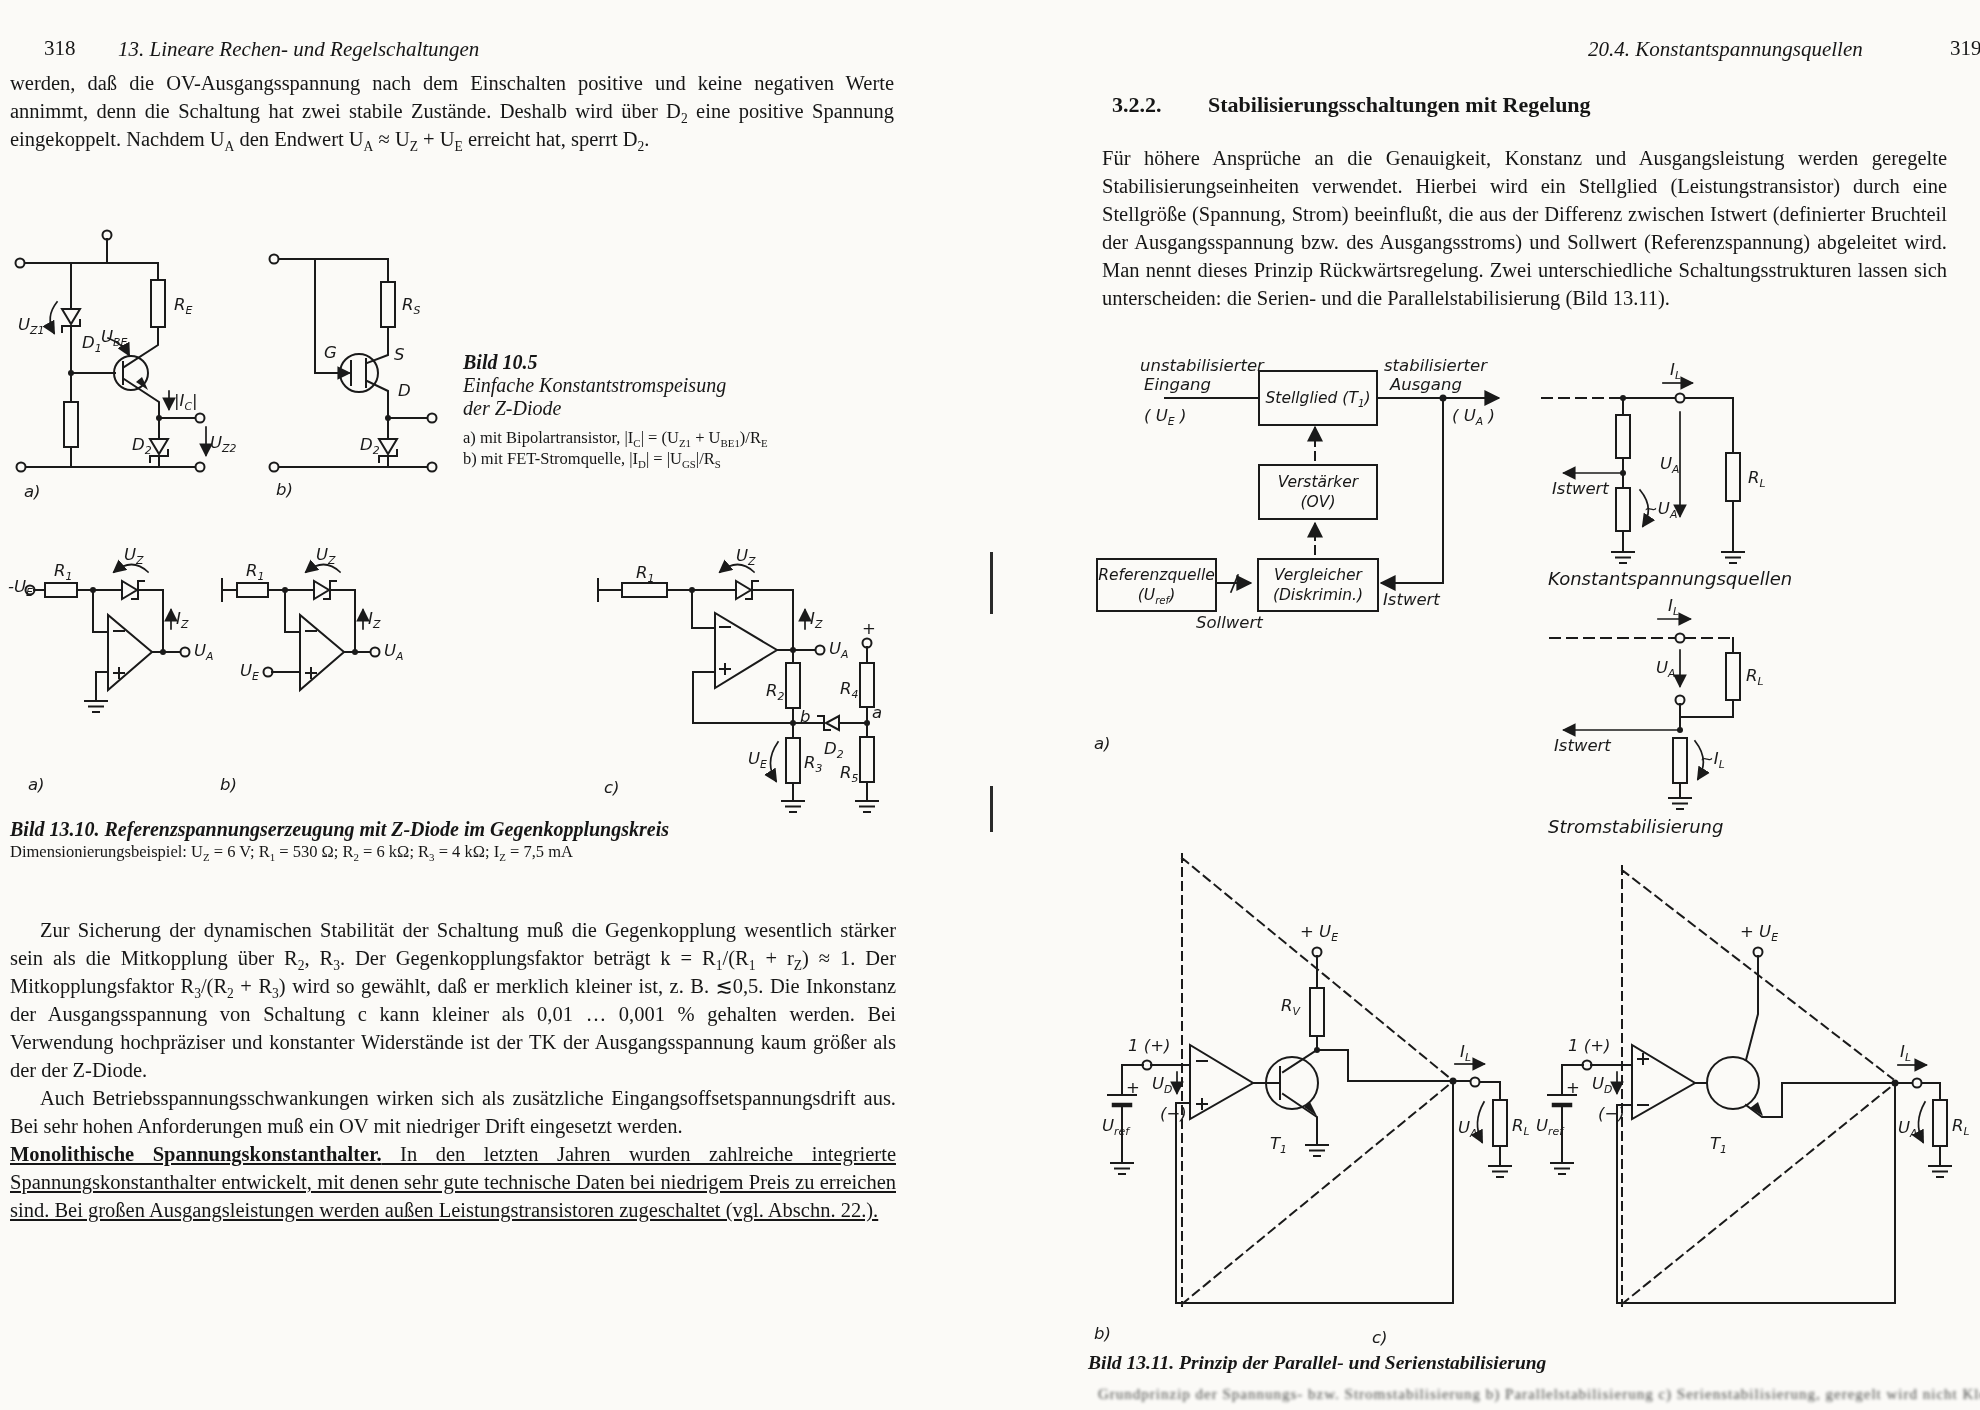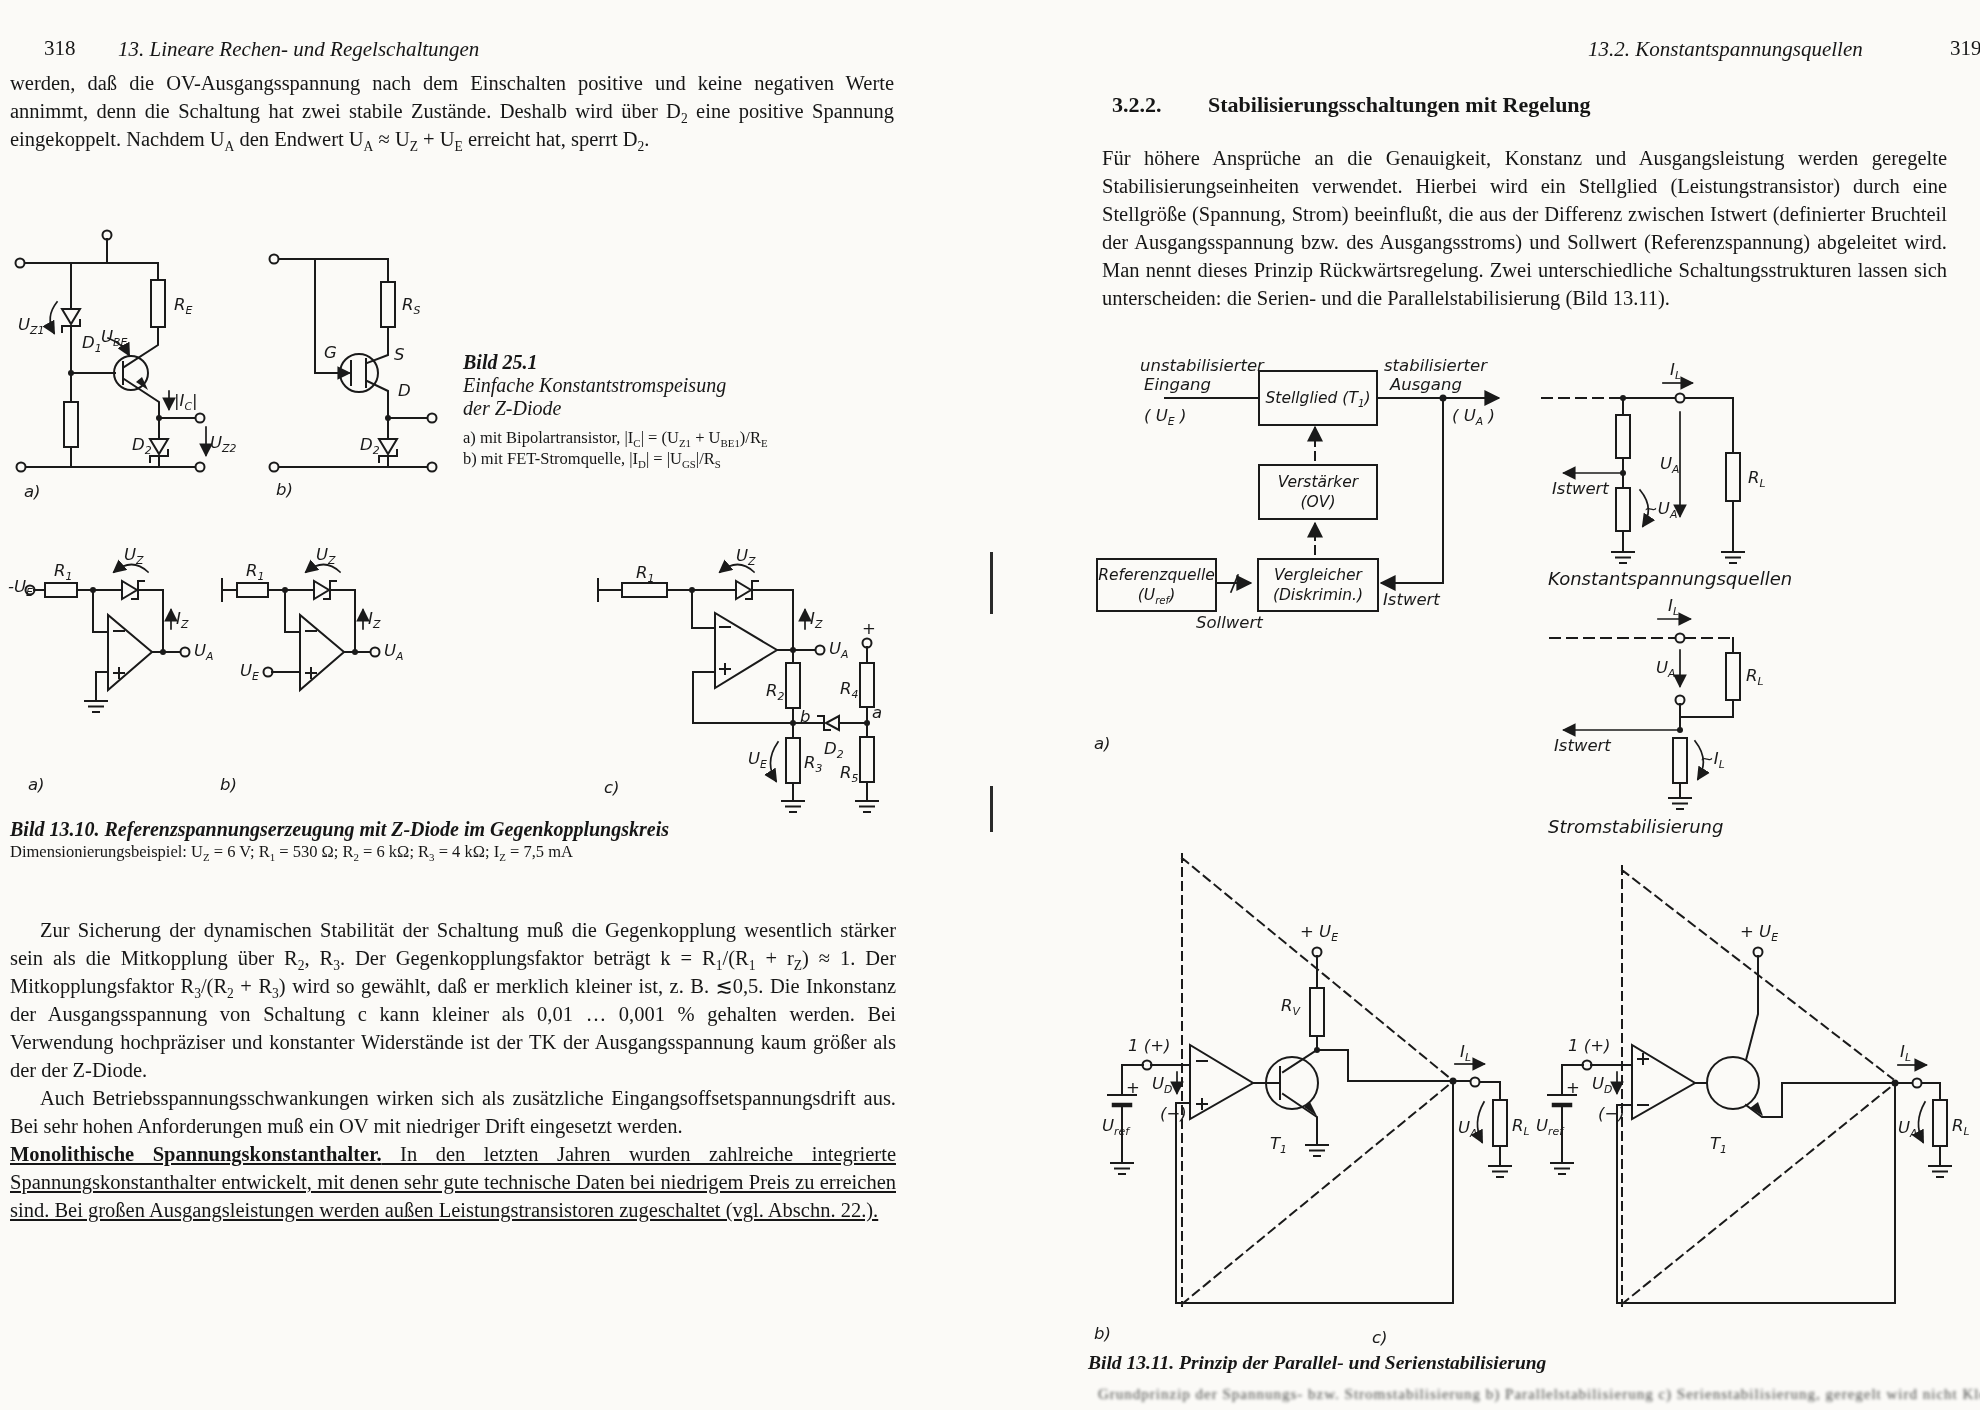--- a/index.html
+++ b/index.html
@@ -115,21 +115,21 @@
   <span class="fl" style="left:124px;top:230px">D<sub>2</sub></span>
   <span class="fl" style="left:202px;top:228px">U<sub>Z2</sub></span>
   <span class="fl" style="left:16px;top:277px">a)</span>
   <span class="fl" style="left:316px;top:138px">G</span>
   <span class="fl" style="left:386px;top:140px">S</span>
   <span class="fl" style="left:390px;top:176px">D</span>
   <span class="fl" style="left:394px;top:90px">R<sub>S</sub></span>
   <span class="fl" style="left:352px;top:230px">D<sub>2</sub></span>
   <span class="fl" style="left:268px;top:275px">b)</span>
   <div class="abs" style="left:455px;top:146px">
-    <div class="cap1 capb">Bild 25.1</div>
+    <div class="cap1 capb">Bild 10.5</div>
     <div class="cap1">Einfache Konstantstromspeisung</div>
     <div class="cap1">der Z-Diode</div>
     <div class="capsm" style="margin-top:7px">a) mit Bipolartransistor, |I<sub>C</sub>| = (U<sub>Z1</sub> + U<sub>BE1</sub>)/R<sub>E</sub></div>
     <div class="capsm">b) mit FET-Stromquelle, |I<sub>D</sub>| = |U<sub>GS</sub>|/R<sub>S</sub></div>
   </div>
 </div>
 
 <div class="abs" style="left:8px;top:515px;width:920px;height:300px">
   <svg width="920" height="300">
     <defs>
@@ -250,21 +250,21 @@
 
 <div class="abs body-par" style="left:10px;top:916px;width:886px">
   <p>Zur Sicherung der dynamischen Stabilität der Schaltung muß die Gegenkopplung wesentlich stärker sein als die Mitkopplung über R<sub>2</sub>, R<sub>3</sub>. Der Gegenkopplungsfaktor beträgt k = R<sub>1</sub>/(R<sub>1</sub> + r<sub>Z</sub>) ≈ 1. Der Mitkopplungsfaktor R<sub>3</sub>/(R<sub>2</sub> + R<sub>3</sub>) wird so gewählt, daß er merklich kleiner ist, z. B. ≲0,5. Die Inkonstanz der Ausgangsspannung von Schaltung c kann kleiner als 0,01 … 0,001 % gehalten werden. Bei Verwendung hochpräziser und konstanter Widerstände ist der TK der Ausgangsspannung kaum größer als der der Z-Diode.</p>
   <p>Auch Betriebsspannungsschwankungen wirken sich als zusätzliche Eingangsoffsetspannungsdrift aus. Bei sehr hohen Anforderungen muß ein OV mit niedriger Drift eingesetzt werden.</p>
   <p class="noind"><b>Monolithische Spannungskonstanthalter.</b><span> In den letzten Jahren wurden zahlreiche integrierte Spannungskonstanthalter entwickelt, mit denen sehr gute technische Daten bei niedrigem Preis zu erreichen sind. Bei großen Ausgangsleistungen werden außen Leistungstransistoren zugeschaltet (vgl. Abschn. 22.).</span></p>
 </div>
 
 <div class="gutter" style="left:990px;top:552px;height:62px"></div>
 <div class="gutter" style="left:990px;top:786px;height:46px"></div>
 
-<span class="abs run-head" style="left:1588px;top:37px">13.2. Konstantspannungsquellen</span>
+<span class="abs run-head" style="left:1588px;top:37px">20.4. Konstantspannungsquellen</span>
 <span class="abs pagenum" style="left:1918px;top:36px">319</span>
 
 <span class="abs sec-no" style="left:1112px;top:92px">3.2.2.</span>
 <span class="abs sec-title" style="left:1208px;top:92px">Stabilisierungsschaltungen mit Regelung</span>
 
 <div class="abs body-par" style="left:1102px;top:144px;width:845px;text-indent:0">Für höhere Ansprüche an die Genauigkeit, Konstanz und Ausgangsleistung werden geregelte Stabilisierungseinheiten verwendet. Hierbei wird ein Stellglied (Leistungstransistor) durch eine Stellgröße (Spannung, Strom) beeinflußt, die aus der Differenz zwischen Istwert (definierter Bruchteil der Ausgangsspannung bzw. des Ausgangsstroms) und Sollwert (Referenzspannung) abgeleitet wird. Man nennt dieses Prinzip Rückwärtsregelung. Zwei unterschiedliche Schaltungsstrukturen lassen sich unterscheiden: die Serien- und die Parallelstabilisierung (Bild 13.11).</div>
 
 <div class="abs" style="left:1080px;top:338px;width:900px;height:1072px">
   <svg width="900" height="1072">
     <defs>

